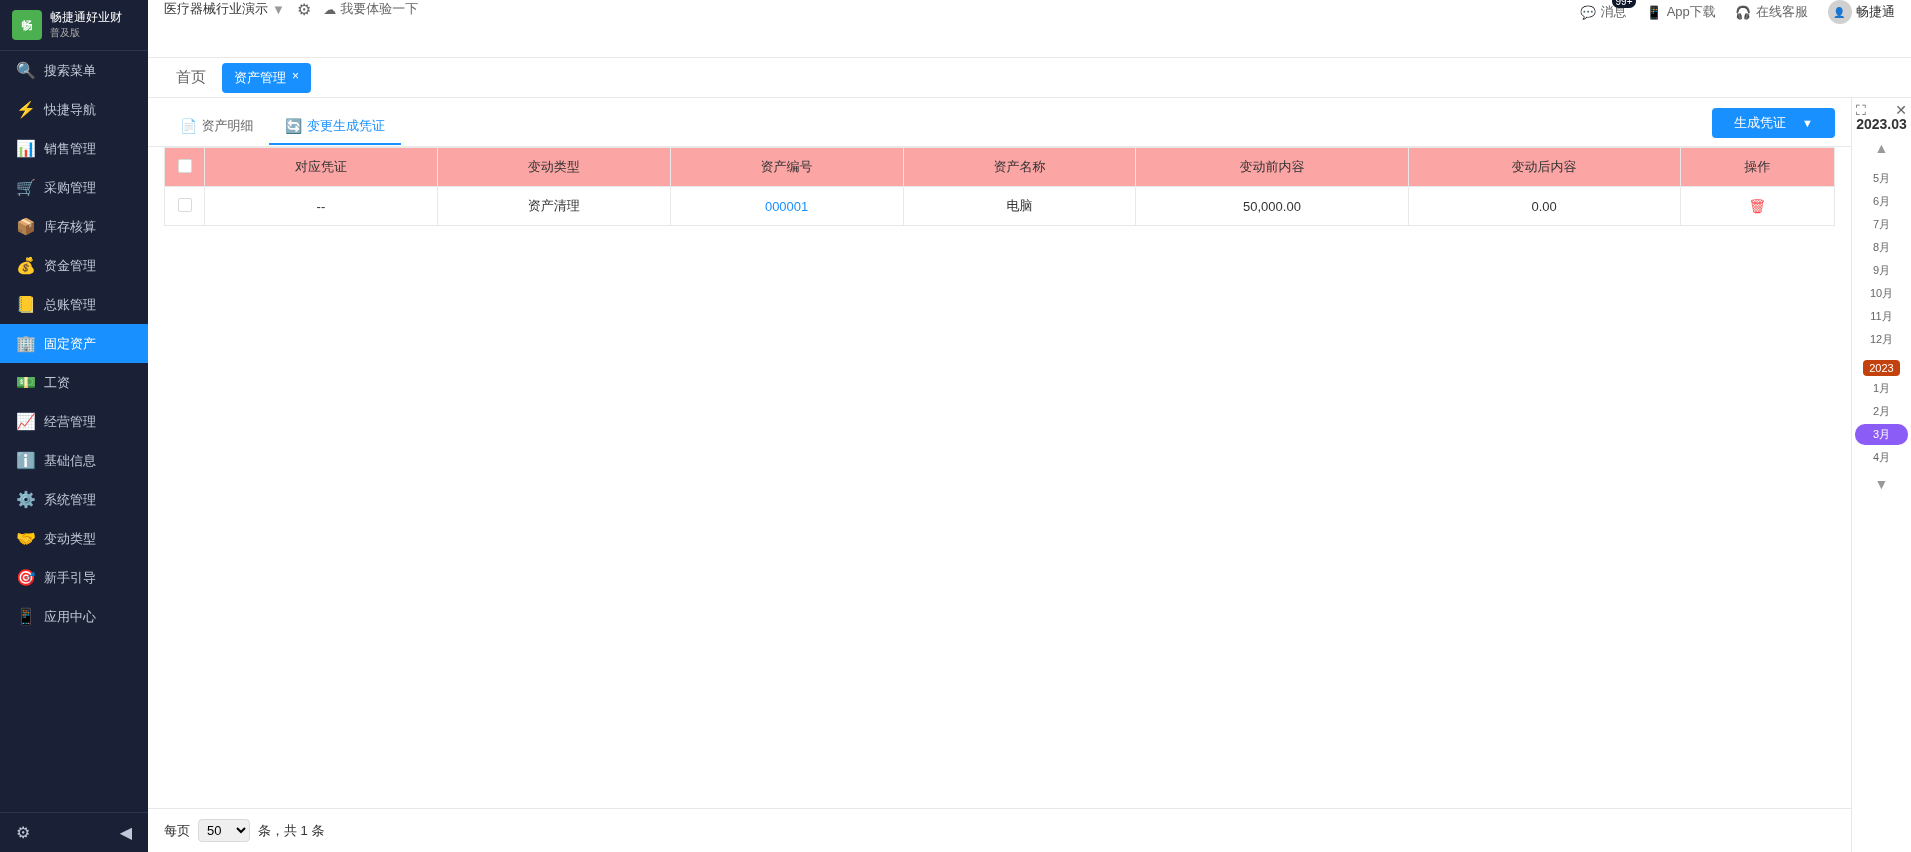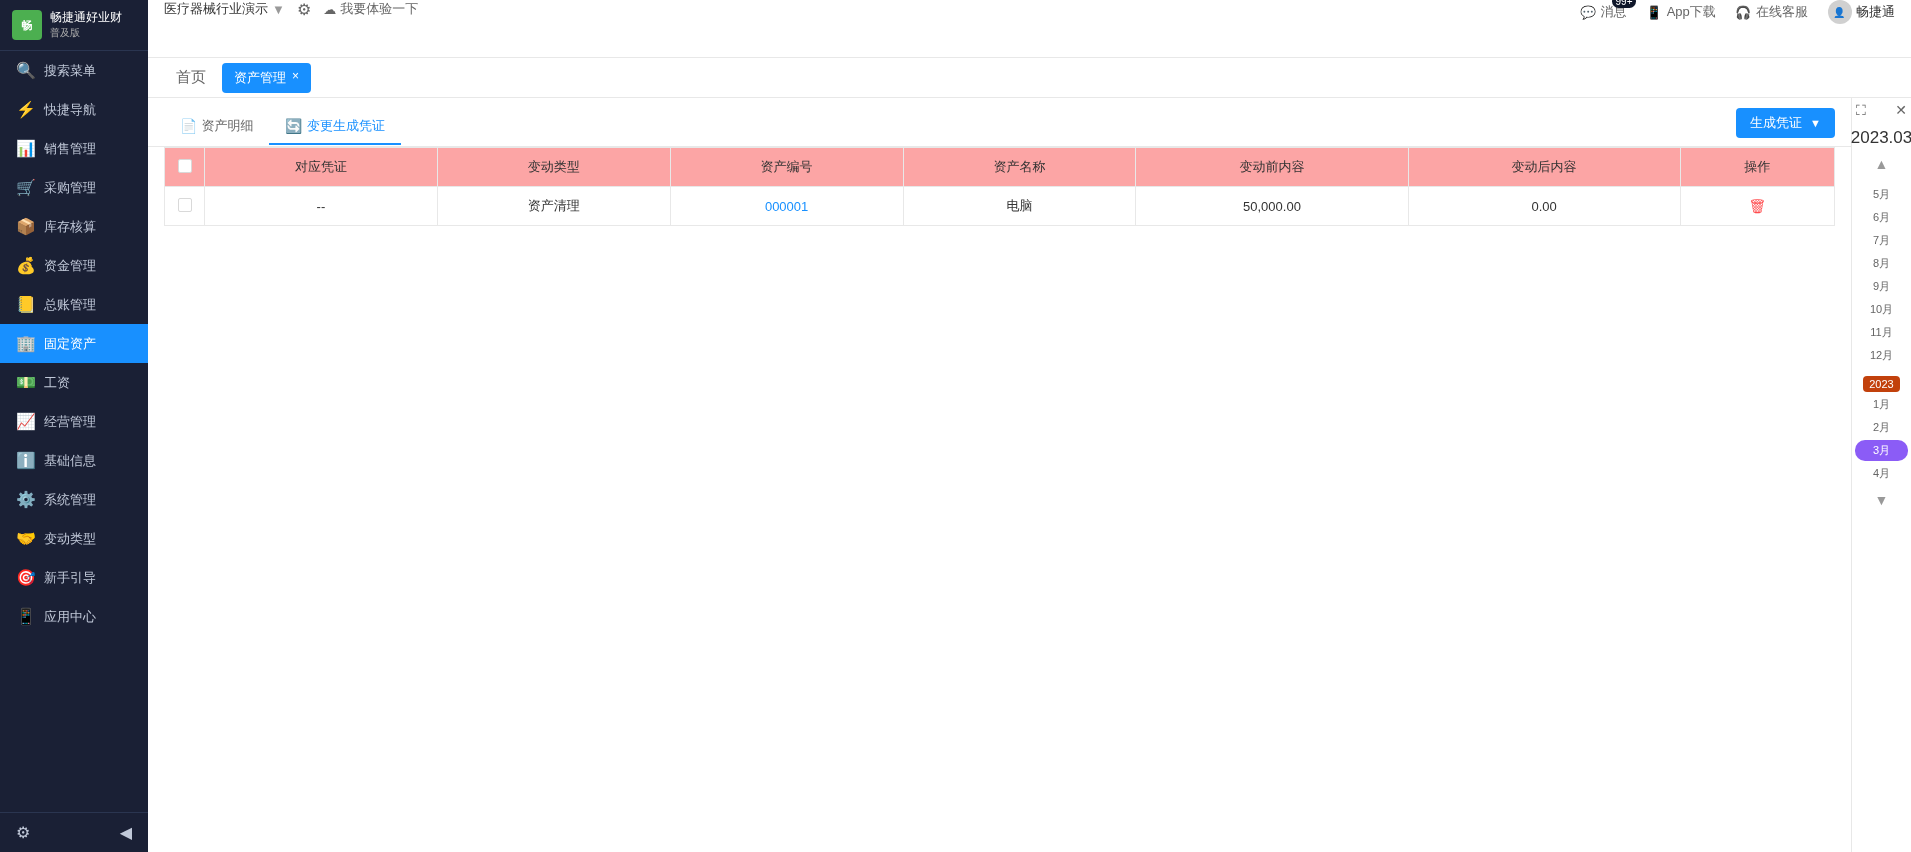--- a/index.html
+++ b/index.html
@@ -157,25 +157,25 @@
     }
     .subtab.active {
       color: #1890ff;
       border-bottom: 2px solid #1890ff;
     }
     .subtab-icon { font-size: 14px; }
     .btn-generate {
       background: #1890ff;
       color: #fff;
       border: none;
-      padding: 6px 14px;
+      padding: 6px 22px;
       border-radius: 4px;
       cursor: pointer;
       font-size: 13px;
-      display: flex; align-items: center; gap: 8px;
+      display: flex; align-items: center; gap: 16px;
     }
     .btn-generate .arrow { font-size: 11px; }
 
     
     .table-wrap { flex: 1; overflow-x: auto; overflow-y: auto; padding: 0 16px; }
     table { width: 100%; border-collapse: collapse; font-size: 13px; }
     thead th {
       background: #fca5a5;
       border: 1px solid #e8e8e8;
       padding: 10px 12px;
@@ -225,22 +225,23 @@
     }
     .panel-close-btn {
       position: absolute; top: 4px; right: 4px;
       cursor: pointer; font-size: 14px; color: #666;
     }
     .panel-expand-btn {
       position: absolute; top: 4px; left: 4px;
       cursor: pointer; font-size: 14px; color: #666;
     }
     .year-label {
-      font-size: 17px; color: #333; margin-top: 20px;
+      font-size: 14px; color: #333; margin-top: 8px;
       writing-mode: horizontal-tb;
+      font-weight: bold;
     }
     .month-list {
       display: flex; flex-direction: column; align-items: center; gap: 2px; margin-top: 4px;
       width: 100%;
     }
     .month-item {
       font-size: 11px; color: #666; cursor: pointer;
       padding: 3px 6px; border-radius: 10px; width: 90%;
       text-align: center;
     }
@@ -424,20 +425,30 @@
               <td>50,000.00</td>
               <td>0.00</td>
               <td>
                 <span class="delete-icon">🗑</span>
               </td>
             </tr>
           </tbody>
         </table>
       </div>
 
+      <div class="pagination">
+        <span>每页</span>
+        <select class="page-size-select">
+          <option>50</option>
+          <option>10</option>
+          <option>20</option>
+          <option>100</option>
+        </select>
+        <span>条，共 1 条</span>
+      </div>
     </div>
 
     <div class="right-panel">
       <span class="panel-close-btn">✕</span>
       <span class="panel-expand-btn">⛶</span>
       <div class="year-label">2023.03</div>
       <div class="nav-arrow">▲</div>
       <div class="month-list">
         <div class="month-item">5月</div>
         <div class="month-item">6月</div>

